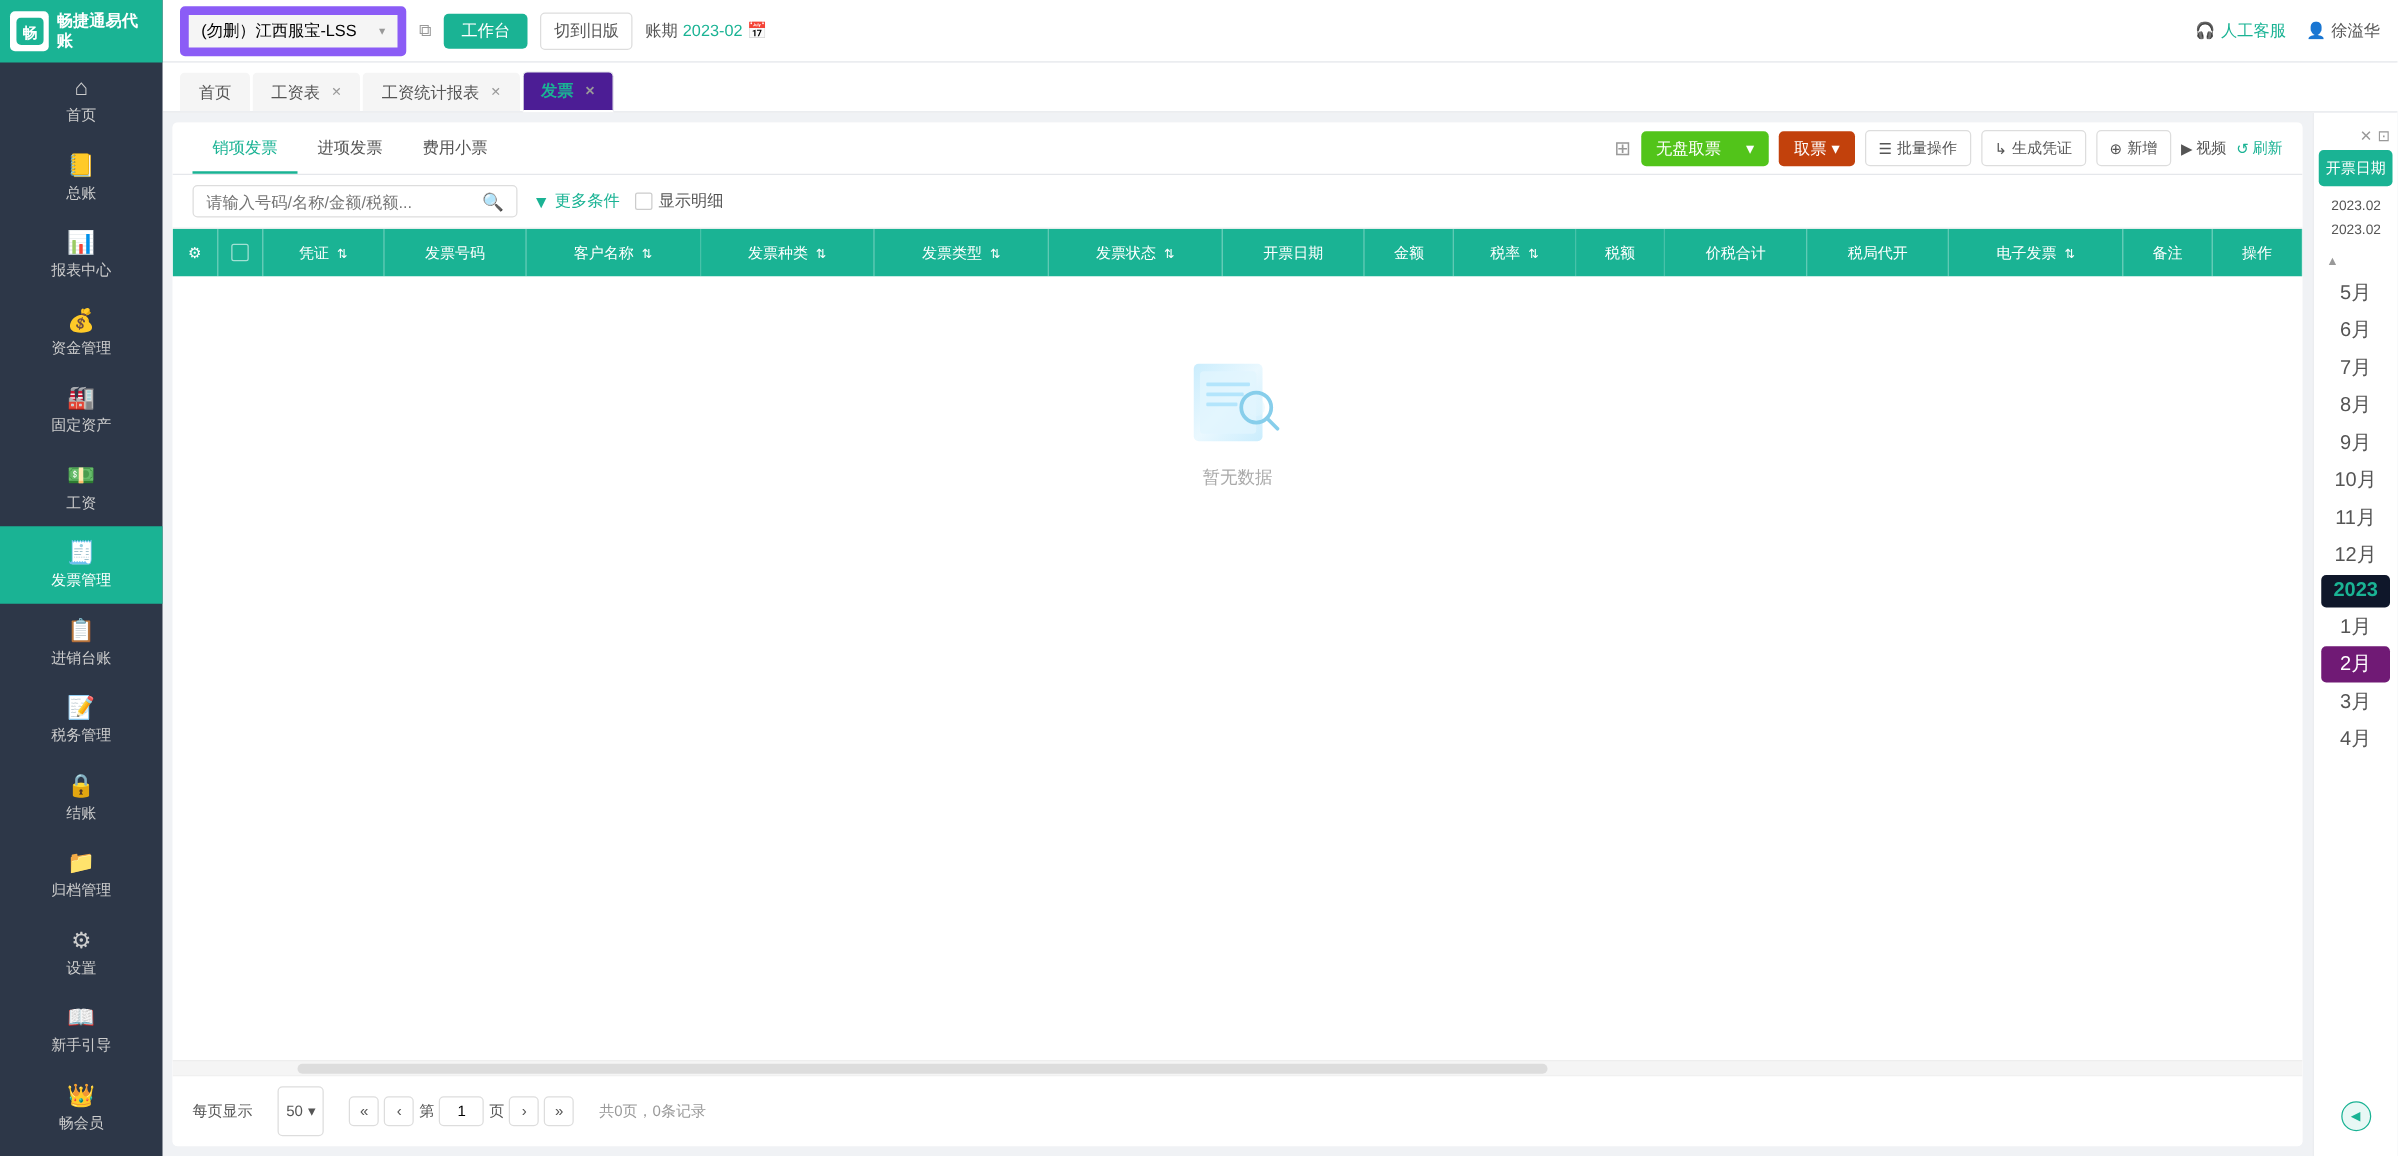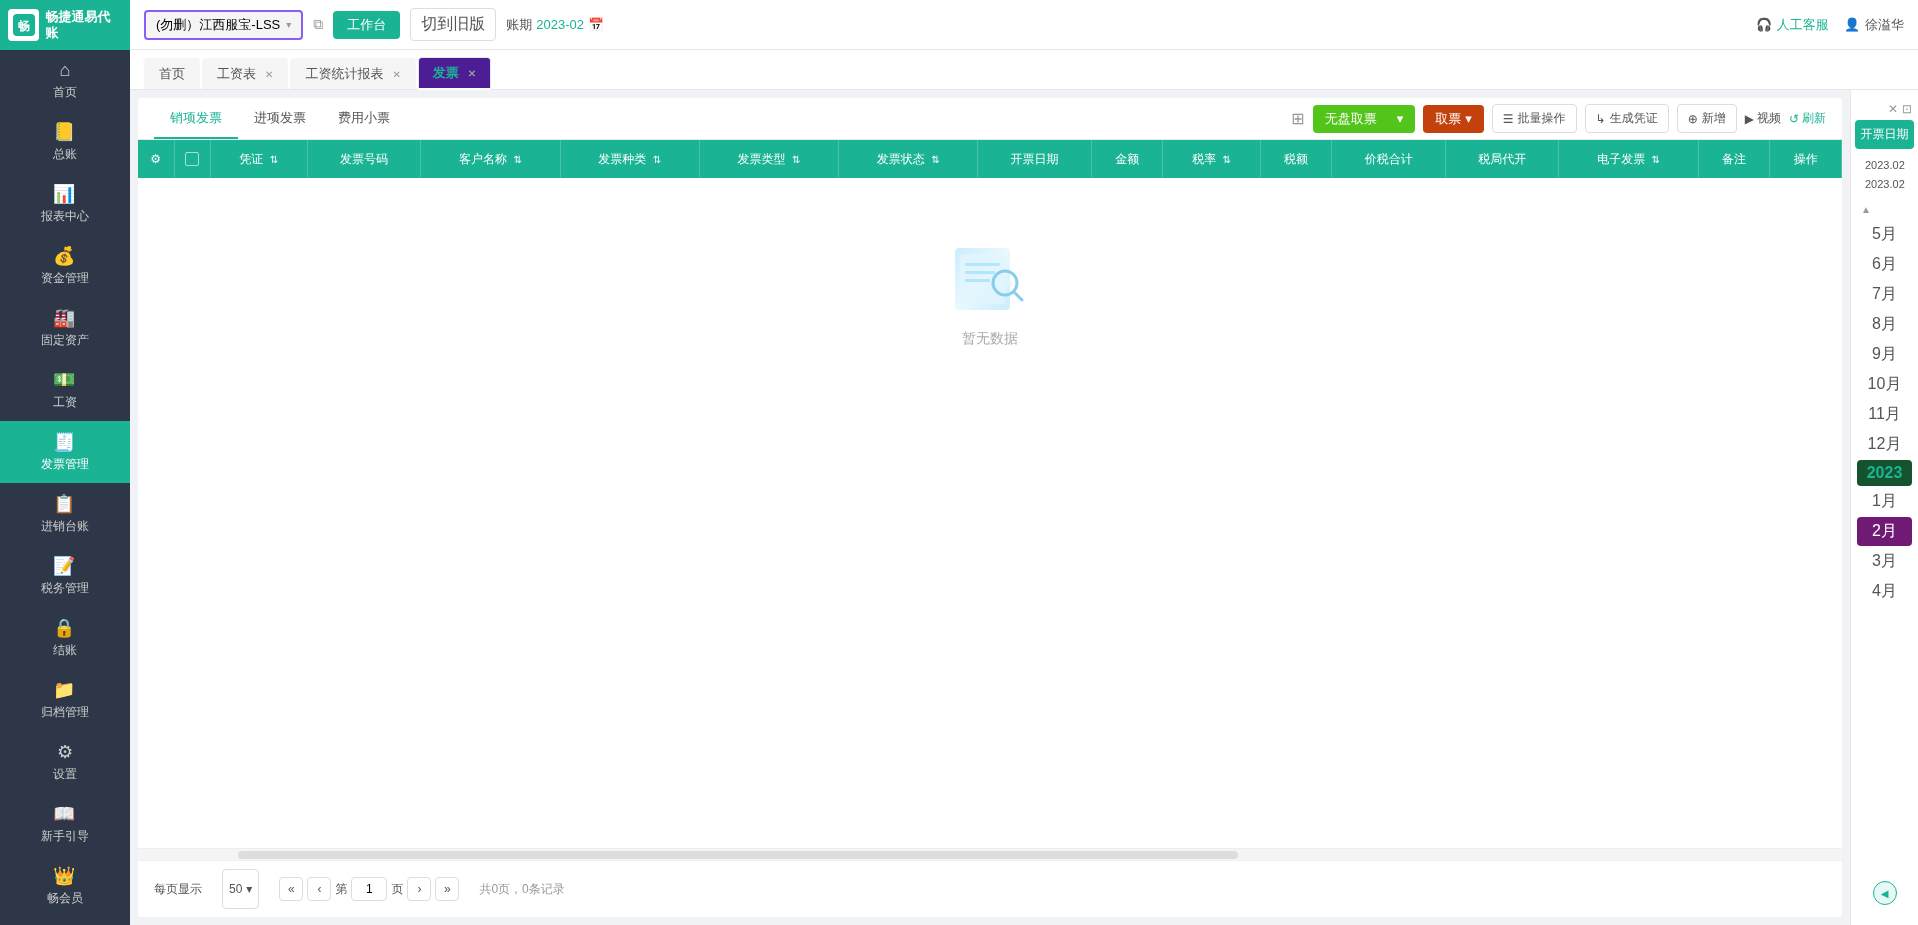--- a/index.html
+++ b/index.html
@@ -31,31 +31,31 @@
       color: #aaa; font-size: 12px; cursor: pointer;
     }
 
     
     .topbar {
       position: fixed; left: 130px; top: 0; right: 0; height: 50px;
       background: #fff; display: flex; align-items: center; padding: 0 14px;
       border-bottom: 1px solid #e5e7eb; gap: 10px; z-index: 100;
     }
     .topbar-company {
-      display: flex; align-items: center; gap: 6px; background: #f5f5f5;
-      border: 2px solid #8b5cf6; border-radius: 4px; padding: 4px 10px; font-size: 13px; cursor: pointer;
+      display: flex; align-items: center; gap: 18px; background: #f5f5f5;
+      border: 7px solid #8b5cf6; border-radius: 4px; padding: 4px 10px; font-size: 13px; cursor: pointer;
     }
     .topbar-company .arrow { font-size: 10px; color: #999; }
     .topbar-btn-workspace {
       background: #1ab394; color: #fff; border: none; border-radius: 4px;
       padding: 5px 14px; font-size: 13px; cursor: pointer;
     }
     .topbar-btn-old {
       background: #fff; color: #555; border: 1px solid #ddd; border-radius: 4px;
-      padding: 5px 10px; font-size: 16px; cursor: pointer;
+      padding: 5px 10px; font-size: 13px; cursor: pointer;
     }
     .topbar-period {
       display: flex; align-items: center; gap: 4px; font-size: 13px; color: #555;
     }
     .topbar-period .period-icon { color: #1ab394; }
     .topbar-right {
       margin-left: auto; display: flex; align-items: center; gap: 16px; font-size: 13px; color: #555;
     }
     .topbar-right .service { display: flex; align-items: center; gap: 4px; cursor: pointer; color: #1ab394; }
     .topbar-right .user { display: flex; align-items: center; gap: 4px; cursor: pointer; }
@@ -198,21 +198,21 @@
     }
     .date-panel-year {
       font-size: 11px; color: #999; text-align: center; padding: 6px 4px 2px;
       display: flex; align-items: center; justify-content: space-between; padding: 4px 8px;
     }
     .date-month {
       text-align: center; padding: 4px 6px; font-size: 16px; color: #555; cursor: pointer;
       margin: 1px 4px; border-radius: 4px;
     }
     .date-month.active { background: #701a75; color: #fff; border-radius: 4px; }
-    .date-month.year-label { color: #1ab394; font-weight: bold; background: #14532d; }
+    .date-month.year-label { color: #1ab394; font-weight: bold; background: #0f172a; }
 
     
     .table-container::-webkit-scrollbar { height: 8px; width: 8px; }
     .table-container::-webkit-scrollbar-thumb { background: #ccc; border-radius: 4px; }
     .topbar-copy-icon { color: #999; cursor: pointer; font-size: 14px; }
   </style>
 </head>
 <body>
 
 <div class="sidebar">
@@ -368,20 +368,34 @@
           <span>▶</span>
           <span>视频</span>
         </button>
         <button class="btn-text btn-refresh">
           <span>↺</span>
           <span>刷新</span>
         </button>
       </div>
     </div>
 
+    <div class="filter-row">
+      <div class="search-box">
+        <input type="text" placeholder="请输入号码/名称/金额/税额..." style="">
+        <span class="search-icon">🔍</span>
+      </div>
+      <div class="filter-btn">
+        <span class="filter-icon">▼</span>
+        <span>更多条件</span>
+      </div>
+      <div class="show-detail">
+        <div class="checkbox-box"></div>
+        <span>显示明细</span>
+      </div>
+    </div>
 
     <div class="table-container">
       <table class="invoice-table">
         <thead>
           <tr>
             <th style="width:36px;">
               <span>⚙</span>
             </th>
             <th style="width:36px;">
               <div style="width:14px;height:14px;border:1px solid rgba(255,255,255,0.6);border-radius:2px;margin:0 auto;background:transparent;"></div>

